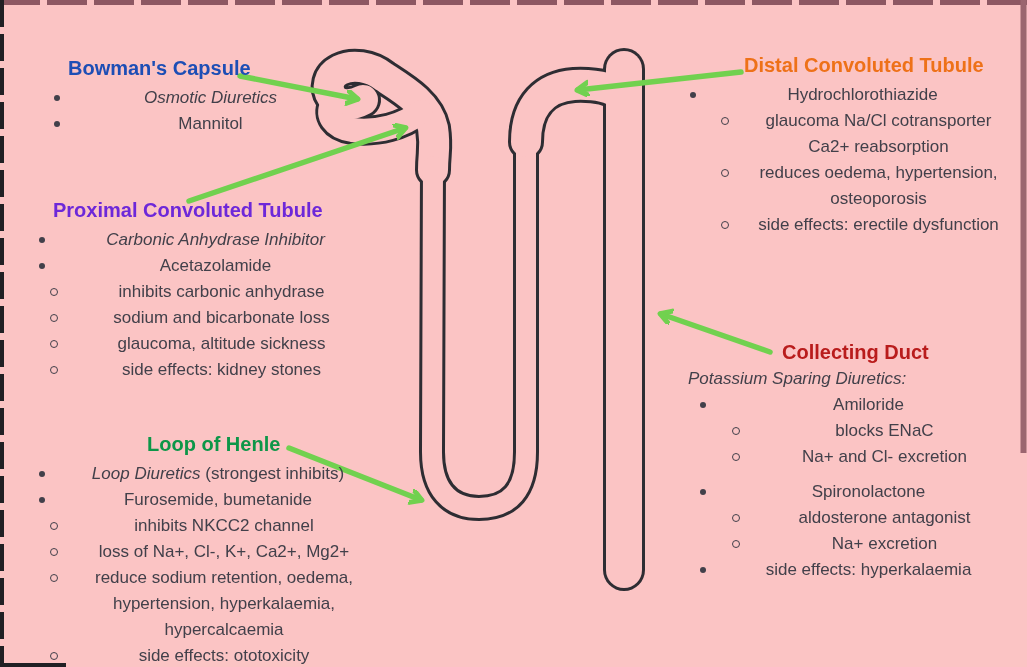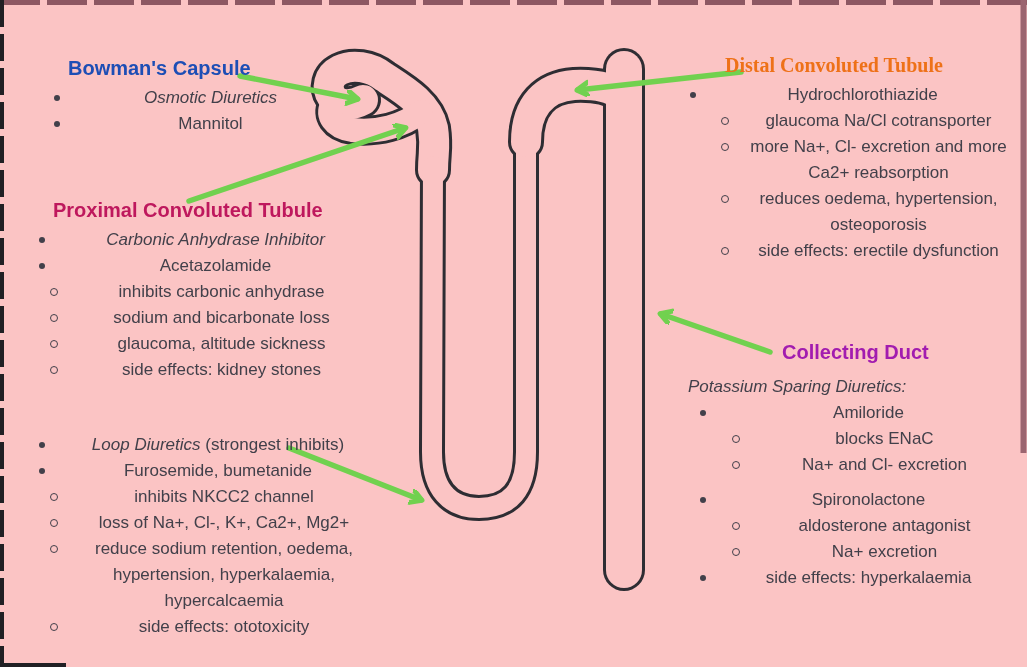--- a/index.html
+++ b/index.html
@@ -77,59 +77,59 @@
 
   <div class="sec lcol" style="left:51px;top:56px;width:300px;">
     <h2 style="margin-left: 17px; color: rgb(29, 78, 181);">Bowman's Capsule</h2>
     <ul>
       <li class="l1 it">Osmotic Diuretics</li>
       <li class="l1">Mannitol</li>
     </ul>
   </div>
 
   <div class="sec lcol" style="left:36px;top:198px;width:340px;">
-    <h2 style="margin-left: 17px; color: #be185d;">Proximal Convoluted Tubule</h2>
+    <h2 style="margin-left: 17px; color: #6d28d9;">Proximal Convoluted Tubule</h2>
     <ul>
       <li class="l1 it">Carbonic Anhydrase Inhibitor</li>
       <li class="l1">Acetazolamide</li>
       <li class="l2">inhibits carbonic anhydrase</li>
       <li class="l2">sodium and bicarbonate loss</li>
       <li class="l2">glaucoma, altitude sickness</li>
       <li class="l2">side effects: kidney stones</li>
     </ul>
   </div>
 
   <div class="sec lcol" style="left:36px;top:432px;width:345px;">
+    <h2 style="margin-left: 111px; color: rgb(13, 150, 72);">Loop of Henle</h2>
     <ul>
       <li class="l1"><span class="it">Loop Diuretics</span><span> (strongest inhibits)</span></li>
       <li class="l1">Furosemide, bumetanide</li>
       <li class="l2">inhibits NKCC2 channel</li>
       <li class="l2">loss of Na+, Cl-, K+, Ca2+, Mg2+</li>
       <li class="l2">reduce sodium retention, oedema,</li>
       <li class="cont">hypertension, hyperkalaemia,</li>
       <li class="cont">hypercalcaemia</li>
       <li class="l2">side effects: ototoxicity</li>
     </ul>
   </div>
 
   <div class="sec distal" style="left:684px;top:53px;width:335px;">
-    <h2 style="margin-left: 41px; color: rgb(238, 113, 24); font-family: Liberation Serif, serif;">Distal Convoluted Tubule</h2>
+    <h2 style="margin-left: 60px; color: rgb(238, 113, 24);">Distal Convoluted Tubule</h2>
     <ul>
       <li class="l1">Hydrochlorothiazide</li>
       <li class="l2">glaucoma Na/Cl cotransporter</li>
-      <li class="l2">more Na+, Cl- excretion and more</li>
       <li class="cont">Ca2+ reabsorption</li>
       <li class="l2">reduces oedema, hypertension,</li>
       <li class="cont">osteoporosis</li>
       <li class="l2">side effects: erectile dysfunction</li>
     </ul>
   </div>
 
   <div class="sec collecting" style="left:684px;top:340px;width:335px;">
-    <h2 style="margin-left: 98px; margin-bottom: 10px; color: #a21caf;">Collecting Duct</h2>
+    <h2 style="margin-left: 98px; margin-bottom: 2px; color: #b91c1c;">Collecting Duct</h2>
     <div class="intro">Potassium Sparing Diuretics:</div>
     <ul>
       <li class="l1">Amiloride</li>
       <li class="l2">blocks ENaC</li>
       <li class="l2">Na+ and Cl- excretion</li>
       <li class="l1 gap10">Spironolactone</li>
       <li class="l2">aldosterone antagonist</li>
       <li class="l2">Na+ excretion</li>
       <li class="l1">side effects: hyperkalaemia</li>
     </ul>

